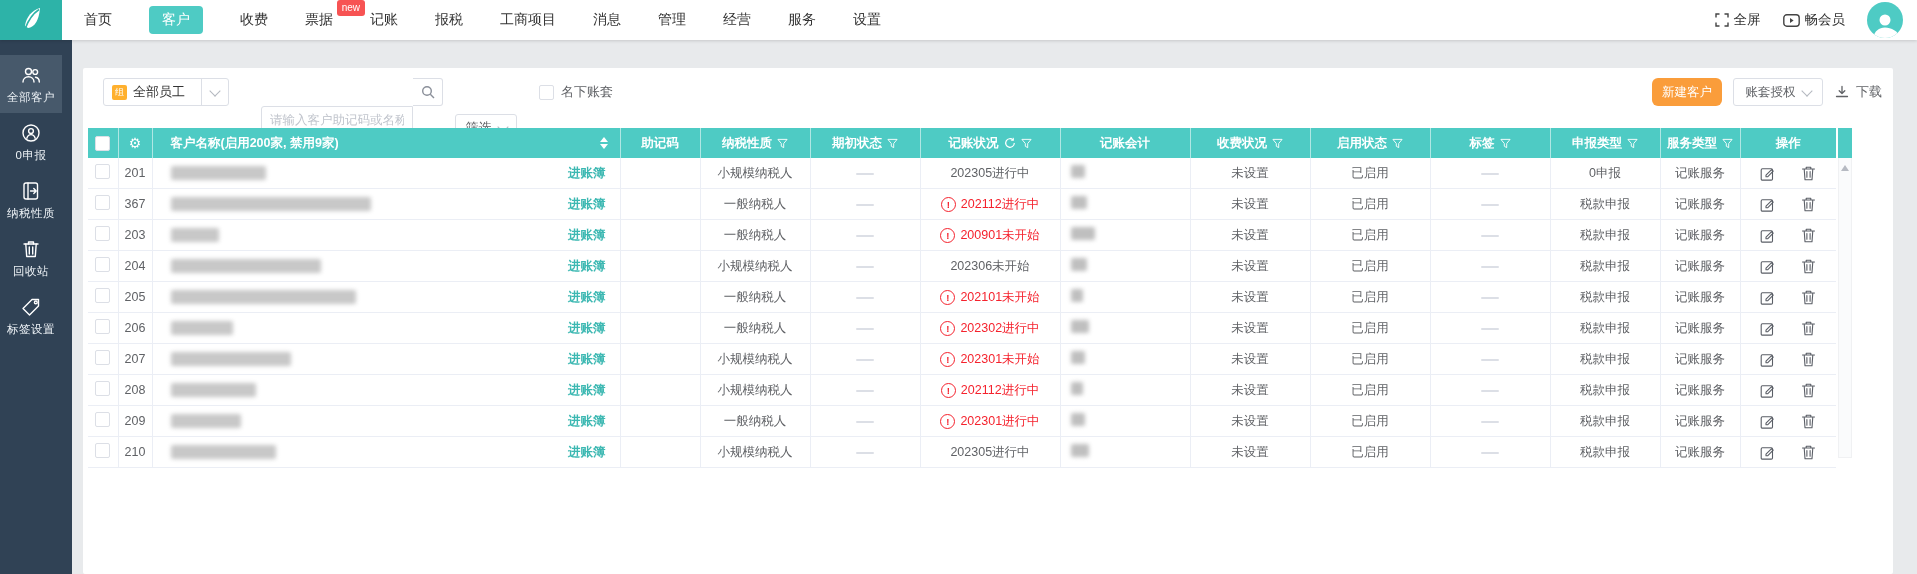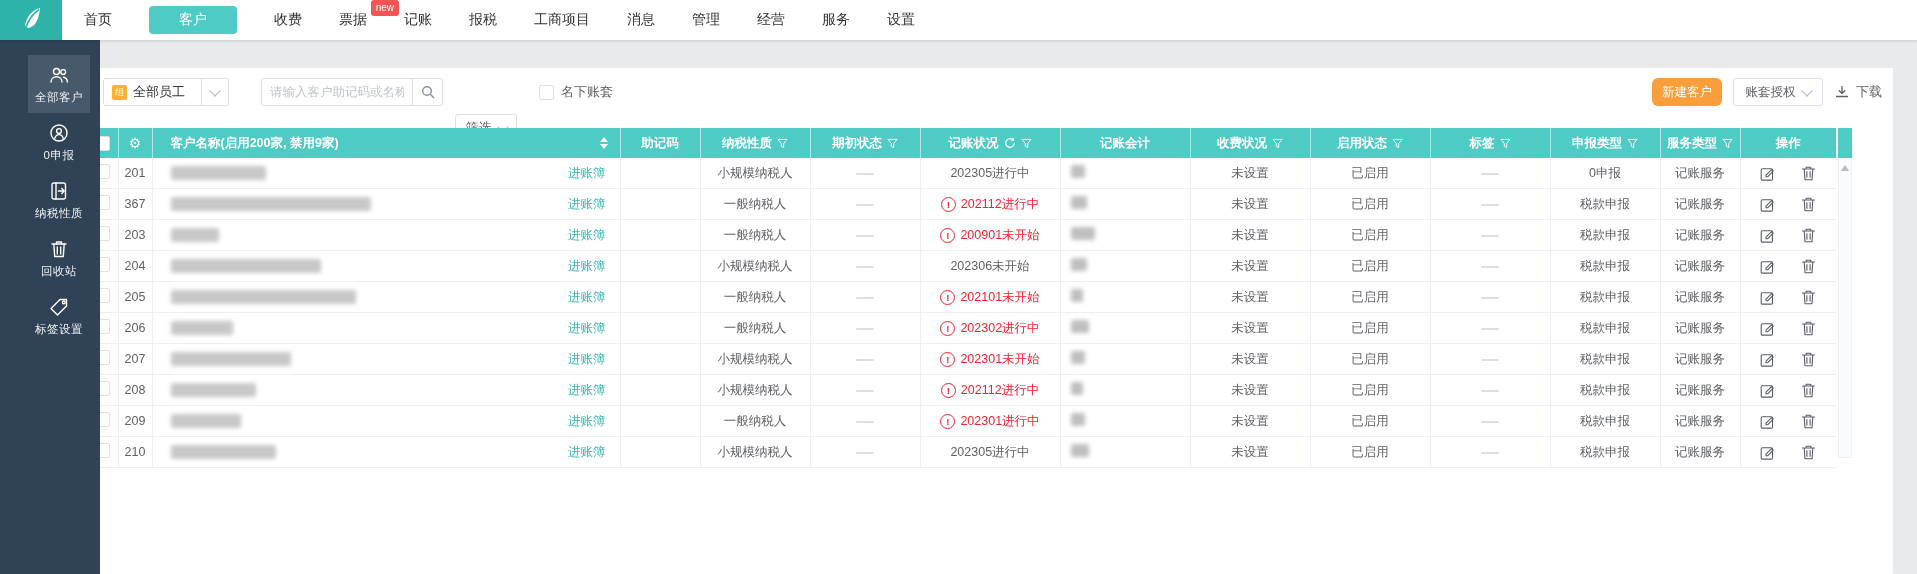--- a/index.html
+++ b/index.html
@@ -8,48 +8,48 @@
     background:#e8eaec;
     font-family:"Liberation Sans","DejaVu Sans",sans-serif;
     -webkit-font-smoothing:antialiased;
   }
   
   .topbar{position:absolute;left:0;top:0;width:1917px;height:40px;background:#ffffff;
     display:flex;align-items:center;z-index:30;box-shadow:0 1px 3px rgba(0,0,0,.15);}
   .logo{width:62px;height:40px;background:#2db3a8;display:flex;align-items:center;justify-content:center;flex:none;}
   .nav{display:flex;align-items:center;gap:37px;margin-left:22px;}
   .nav-item{font-size:14px;color:#333;cursor:pointer;position:relative;white-space:nowrap;}
-  .nav-item.active{background:#4ecbc4;color:#fff;padding:5px 30px;border-radius:4px;}
+  .nav-item.active{background:#4ecbc4;color:#fff;padding:5px 13px;border-radius:4px;}
   .nav-badge{position:absolute;top:-11px;right:-32px;background:#f75353;color:#fff;
     font-size:10px;line-height:1;padding:3px 5px;border-radius:3px;}
   .top-right{margin-left:auto;display:flex;align-items:center;gap:22px;margin-right:14px;}
   .top-link{display:flex;align-items:center;gap:5px;font-size:13.5px;color:#333;cursor:pointer;}
   .avatar{width:36px;height:36px;border-radius:50%;background:#4ecbc4;display:flex;align-items:flex-end;justify-content:center;overflow:hidden;cursor:pointer;}
   
-  .sidebar{position:absolute;left:0;top:40px;width:72px;height:534px;background:#304255;z-index:20;padding-left:28px;}
+  .sidebar{position:absolute;left:0;top:40px;width:72px;height:534px;background:#304255;z-index:20;}
   .side-item{width:62px;height:58px;margin-top:0;display:flex;flex-direction:column;align-items:center;
     justify-content:center;gap:4px;cursor:pointer;}
   .side-item:first-child{margin-top:15px;}
   .side-item.active{background:#47596b;}
   .side-label{font-size:11.5px;color:#eef3f7;letter-spacing:.5px;}
   .side-accent{position:absolute;left:0;bottom:0;width:10px;height:26px;background:#2db3a8;}
   
   .panel{position:absolute;left:83px;top:68px;width:1810px;height:506px;background:#fff;border-radius:2px;}
   
   .ctl{position:absolute;top:10px;height:28px;box-sizing:border-box;}
   .employee-select{left:20px;width:126px;border:1px solid #dcdfe6;border-radius:3px;display:flex;align-items:center;cursor:pointer;}
   .grp-badge{width:15px;height:15px;background:#ffb02e;color:#fff;font-size:9px;border-radius:2px;
     display:flex;align-items:center;justify-content:center;margin-left:8px;flex:none;}
   .employee-select .val{font-size:13px;color:#333;margin-left:6px;flex:1;}
   .chev-box{width:26px;align-self:stretch;border-left:1px solid #dcdfe6;display:flex;align-items:center;justify-content:center;}
   .caret{width:7px;height:7px;border-right:1.5px solid #b4b8bf;border-bottom:1.5px solid #b4b8bf;
     transform:rotate(45deg);margin-top:-3px;}
   .search-wrap{left:178px;display:flex;}
   .search-input{width:152px;height:28px;box-sizing:border-box;border:1px solid #dcdfe6;border-radius:3px 0 0 3px;
-    padding:0 8px;font-size:12.5px;color:#333;outline:none;font-family:inherit;}
+    padding:0 8px;font-size:12.5px;color:#333;outline:none;font-family:inherit;margin-top:28px;}
   .search-input::placeholder{color:#c0c4cc;}
   .search-btn{width:30px;height:28px;box-sizing:border-box;border:1px solid #dcdfe6;border-left:none;
     border-radius:0 3px 3px 0;background:#fff;display:flex;align-items:center;justify-content:center;cursor:pointer;}
   .filter-box{left:372px;width:62px;border:1px solid #dcdfe6;border-radius:3px;display:flex;
     align-items:center;justify-content:center;gap:7px;font-size:13px;color:#606266;cursor:pointer;margin-top:36px;}
   .own-ledger{left:456px;display:flex;align-items:center;gap:7px;height:28px;}
   .cb{width:13px;height:13px;border:1px solid #dcdfe6;border-radius:2px;background:#fff;display:inline-block;flex:none;cursor:pointer;}
   .own-ledger .lbl{font-size:13px;color:#606266;}
   .btn-new{left:1569px;width:70px;background:#fa9d3b;border-radius:6px;color:#fff;font-size:12.5px;
     display:flex;align-items:center;justify-content:center;cursor:pointer;}
@@ -60,21 +60,21 @@
   .table-zone{position:absolute;left:5px;top:60px;display:flex;align-items:flex-start;}
   table{border-collapse:collapse;table-layout:fixed;width:1748px;}
   th{height:30px;background:#4ecbc4;color:#fff;font-size:12.5px;font-weight:bold;
     border-right:1px solid rgba(255,255,255,.55);padding:0;white-space:nowrap;}
   th:last-child{border-right:none;}
   .th-inner{display:flex;align-items:center;justify-content:center;gap:5px;}
   .th-name{display:flex;align-items:center;justify-content:space-between;padding:0 12px 0 18px;}
   td{height:30px;border-bottom:1px solid #ebeef5;border-right:1px solid #ebeef5;font-size:12.5px;
     color:#606266;text-align:center;padding:0;white-space:nowrap;overflow:hidden;}
   td:last-child{border-right:none;}
-  .c-name-cell{display:flex;align-items:center;justify-content:space-between;height:30px;padding:0 14px 0 18px;}
+  .c-name-cell{display:flex;align-items:center;justify-content:space-between;height:30px;padding:0 14px 0 18px;font-weight:bold;}
   .blur{display:inline-block;height:14px;background:#c8c8c8;filter:blur(2px);border-radius:2px;}
   .blur.small{height:13px;background:#bfbfbf;}
   .acct-cell{text-align:left;padding-left:10px;}
   .link{color:#3cb8b2;cursor:pointer;text-decoration:none;}
   .dash{display:inline-block;width:18px;height:2px;background:#dcdfe6;border-radius:1px;vertical-align:middle;}
   .status-cell .inner{display:flex;align-items:center;justify-content:center;}
   .warn{width:13px;height:13px;border:1.3px solid #f5222d;border-radius:50%;color:#f5222d;
     font-size:9.5px;font-weight:bold;display:none;align-items:center;justify-content:center;margin-right:5px;flex:none;}
   tr.alert .status-txt{color:#f5222d;}
   tr.alert .warn{display:inline-flex;}
@@ -109,20 +109,45 @@
       <div class="nav-item">票据<span class="nav-badge">new</span></div>
       <div class="nav-item">记账</div>
       <div class="nav-item">报税</div>
       <div class="nav-item">工商项目</div>
       <div class="nav-item">消息</div>
       <div class="nav-item">管理</div>
       <div class="nav-item">经营</div>
       <div class="nav-item">服务</div>
       <div class="nav-item">设置</div>
     </div>
+  <div class="top-right">
+    <div class="top-link">
+      <span>
+        <svg width="14" height="14" viewBox="0 0 14 14" fill="none" stroke="#444" stroke-width="1.4">
+          <path d="M1 4.5V1h3.5M9.5 1H13v3.5M13 9.5V13H9.5M4.5 13H1V9.5"></path>
+        </svg>
+      </span>
+      <span>全屏</span>
+    </div>
+    <div class="top-link">
+      <span>
+        <svg width="17" height="13" viewBox="0 0 17 13" fill="none">
+          <rect x="0.8" y="0.8" width="15.4" height="11.4" rx="3" stroke="#444" stroke-width="1.4"></rect>
+          <path d="M7 4l3.6 2.5L7 9z" fill="#444"></path>
+        </svg>
+      </span>
+      <span>畅会员</span>
+    </div>
+    <div class="avatar">
+      <svg width="30" height="26" viewBox="0 0 30 26">
+        <circle cx="15" cy="8" r="5.5" fill="#fff"></circle>
+        <path d="M3 26c1.5-7 6-10.5 12-10.5S28.5 19 30 26z" fill="#fff"></path>
+      </svg>
+    </div>
+  </div>
 </div>
 
 <div class="sidebar">
     <div class="side-item active">
       <svg width="22" height="22" viewBox="0 0 22 22" fill="none" stroke="#fff" stroke-width="1.4" stroke-linecap="round">
     <circle cx="8.5" cy="7.5" r="3"></circle>
         <path d="M3 18c0-3.1 2.4-5.2 5.5-5.2S14 14.9 14 18"></path>
     <circle cx="15.2" cy="8" r="2.4"></circle>
         <path d="M15.5 13.2c2.4.4 3.8 2.2 3.8 4.8"></path>
   </svg>

